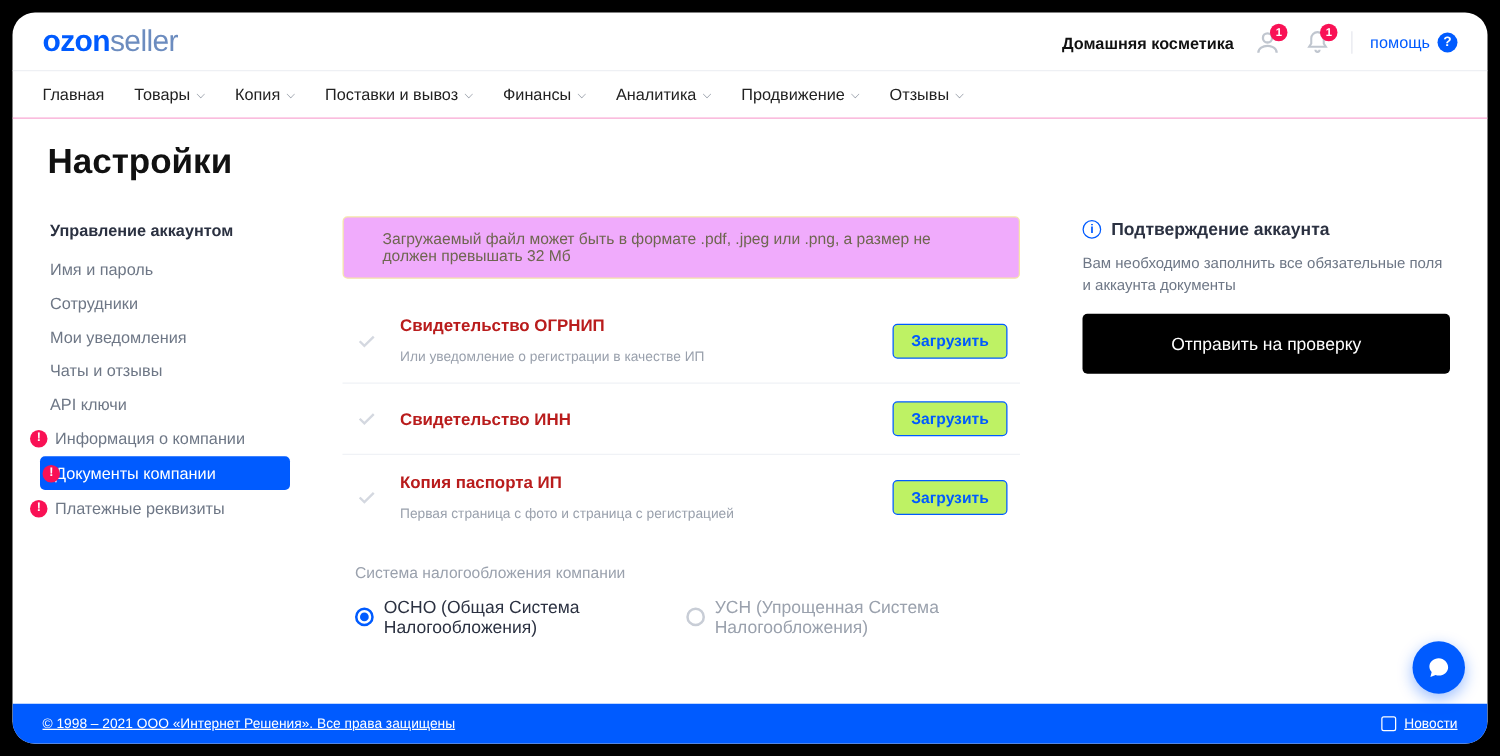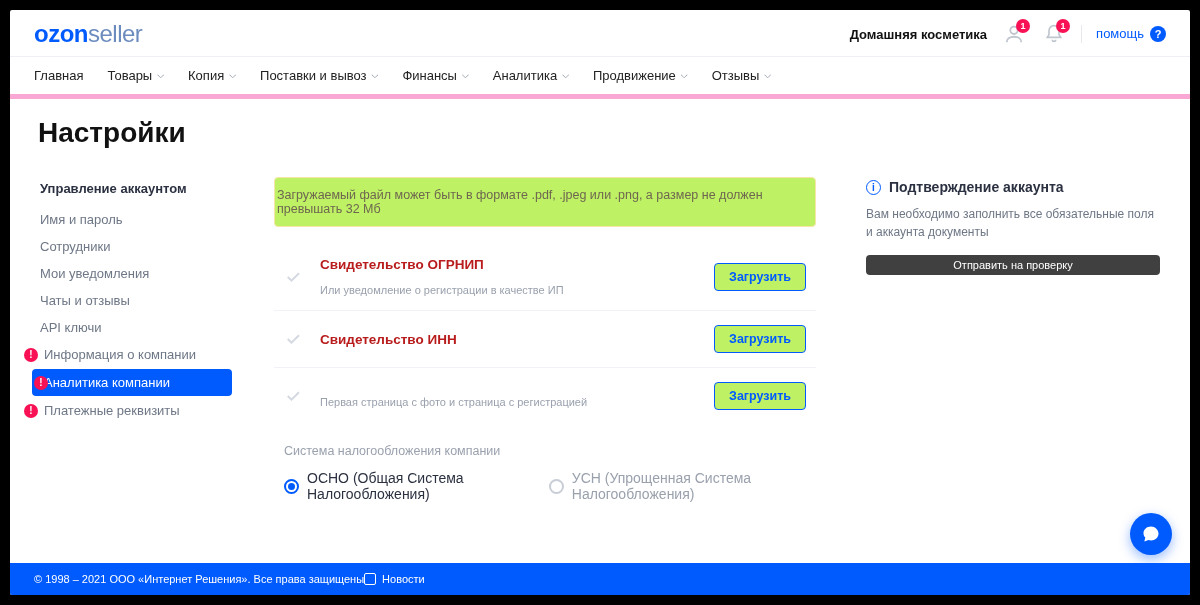--- a/index.html
+++ b/index.html
@@ -1,64 +1,64 @@
 <!DOCTYPE html>
 <html><head>
 <meta charset="utf-8">
 <style>
 * { margin: 0; padding: 0; box-sizing: border-box; }
 body { font-family: -apple-system, BlinkMacSystemFont, "Segoe UI", Arial, sans-serif; background: #000; padding: 10px; }
-.window { background: #fff; border-radius: 2px; overflow: hidden; max-width: 1180px; margin: 0 auto; height: 585px; display: flex; flex-direction: column; position: relative; }
+.window { background: #fff; border-radius: 18px; overflow: hidden; max-width: 1180px; margin: 0 auto; height: 585px; display: flex; flex-direction: column; position: relative; }
 .header { display: flex; align-items: center; justify-content: space-between; padding: 10px 24px 8px; }
 .logo { font-size: 24px; font-weight: 500; letter-spacing: -0.5px; }
 .logo-ozon { color: #005bff; font-weight: 700; }
 .logo-seller { color: #6c8cbf; font-weight: 400; }
 .header-right { display: flex; align-items: center; gap: 14px; }
 .company-name { font-size: 13px; color: #111; font-weight: 600; }
 .icon-btn { position: relative; width: 26px; height: 26px; display: flex; align-items: center; justify-content: center; cursor: pointer; }
 .icon-btn svg { stroke: #c0c6cf; fill: none; }
 .badge { position: absolute; top: -2px; right: -3px; background: #f91155; color: #fff; border-radius: 8px; min-width: 14px; height: 14px; font-size: 9px; font-weight: 700; display: flex; align-items: center; justify-content: center; padding: 0 3px; }
 .sep { width: 1px; height: 18px; background: #e6e8ee; }
 .help-link { color: #005bff; font-size: 13px; font-weight: 500; display: flex; align-items: flex-start; gap: 6px; cursor: pointer; }
 .help-q { width: 16px; height: 16px; border-radius: 50%; background: #005bff; color: #fff; font-size: 11px; font-weight: 700; display: flex; align-items: center; justify-content: center; }
-.nav { border-top: 1px solid #eef0f4; border-bottom: 5px solid #f9a8d4; padding: 0 24px; }
+.nav { border-top: 1px solid #eef0f4; border-bottom: 1px solid #f9a8d4; padding: 0 24px; }
 .nav-inner { display: flex; gap: 24px; }
 .nav-item { font-size: 13px; color: #222; padding: 11px 0; cursor: pointer; display: flex; align-items: center; gap: 5px; font-weight: 500; }
 .chev { font-size: 9px; color: #7a8290; }
 .page-title { font-size: 28px; color: #111; font-weight: 600; padding: 18px 28px 14px; }
 .content { display: flex; gap: 14px; padding: 0 12px; flex: 1; }
 .sidebar { width: 220px; background: #fff; border-radius: 6px; padding: 14px 0; }
 .sb-title { font-size: 13px; font-weight: 700; color: #2b3141; padding: 4px 18px 10px; }
 .sb-item { font-size: 13px; color: #6e7786; padding: 6px 18px; cursor: pointer; display: flex; align-items: center; gap: 8px; position: relative; }
 .sb-item.has-warn { padding-left: 22px; }
 .sb-item.active { background: #005bff; color: #fff; margin: 1px 10px; border-radius: 4px; padding-left: 12px; }
 .warn-dot { width: 14px; height: 14px; border-radius: 50%; background: #f91155; color: #fff; font-size: 10px; font-weight: 700; display: flex; align-items: center; justify-content: center; flex-shrink: 0; position: absolute; left: 2px; }
 .main { flex: 1; background: #fff; border-radius: 6px; padding: 14px 18px; }
-.alert { background: #bef264; border: 1px solid #f5e6a8; border-radius: 4px; padding: 10px 2px; font-size: 12.5px; color: #6e6650; margin-bottom: 16px; }
+.alert { background: #f0abfc; border: 1px solid #f5e6a8; border-radius: 4px; padding: 10px 31px; font-size: 12.5px; color: #6e6650; margin-bottom: 16px; }
 .doc-row { display: flex; align-items: center; padding: 14px 10px; border-bottom: 1px solid #f0f2f6; }
 .doc-row:last-of-type { border-bottom: none; }
 .check-ic { width: 18px; height: 18px; margin-right: 18px; flex-shrink: 0; }
 .doc-info { flex: 1; }
 .doc-title { font-size: 13.5px; font-weight: 600; color: #b91c1c; }
 .doc-sub { font-size: 11px; color: #9aa1ad; margin-top: 12px; }
 .upload-btn { border: 1px solid #005bff; color: #005bff; background: #bef264; font-size: 12.5px; padding: 6px 14px; border-radius: 4px; cursor: pointer; font-weight: 700; }
 .tax-label { font-size: 12.5px; color: #9aa1ad; margin: 20px 0 12px 10px; }
 .radio-row { display: flex; gap: 16px; padding-left: 10px; align-items: center; }
 .radio-opt { display: flex; align-items: center; gap: 8px; font-size: 14px; cursor: pointer; }
 .radio-c { width: 15px; height: 15px; border-radius: 50%; border: 2px solid #c8cdd6; display: flex; align-items: center; justify-content: center; flex-shrink: 0; }
 .radio-c.checked { border-color: #005bff; }
 .radio-c.checked::after { content: ""; width: 7px; height: 7px; border-radius: 50%; background: #005bff; }
 .opt-label { color: #2b3141; }
 .opt-label.muted { color: #9aa1ad; }
 .right-panel { width: 330px; background: #fff; border-radius: 6px; padding: 16px 18px; }
 .rp-title { font-size: 14px; font-weight: 700; color: #2b3141; display: flex; align-items: center; gap: 8px; margin-bottom: 10px; }
 .info-ic { width: 15px; height: 15px; border: 1.5px solid #005bff; color: #005bff; border-radius: 50%; font-size: 10px; font-weight: 700; display: flex; align-items: center; justify-content: center; flex-shrink: 0; }
 .rp-text { font-size: 12px; color: #6e7786; line-height: 1.5; margin-bottom: 14px; }
-.submit-btn { width: 100%; background: #404040; color: #fff; border: none; border-radius: 4px; padding: 4px; font-size: 11px; font-weight: 500; cursor: pointer; }
-.footer { background: #005bff; color: #fff; display: flex; align-items: center; padding: 10px 24px; font-size: 11px; margin-top: auto; }
+.submit-btn { width: 100%; background: #000000; color: #fff; border: none; border-radius: 4px; padding: 16px; font-size: 14px; font-weight: 500; cursor: pointer; }
+.footer { background: #005bff; color: #fff; display: flex; justify-content: space-between; align-items: center; padding: 10px 24px; font-size: 11px; margin-top: auto; text-decoration: underline; }
 .footer-right { display: flex; align-items: center; gap: 6px; }
 .news-ic { width: 12px; height: 12px; border: 1.5px solid #fff; border-radius: 2px; }
 .chat-fab { position: absolute; right: 18px; bottom: 40px; width: 42px; height: 42px; border-radius: 50%; background: #005bff; display: flex; align-items: center; justify-content: center; cursor: pointer; box-shadow: 0 4px 12px rgba(0,91,255,0.4); }
 </style>
 </head>
 <body>
 
 <div class="window">
   <div class="header">
     <div class="logo">
@@ -144,21 +144,21 @@
           </div>
           <div class="sb-item">
             <span>API ключи</span>
           </div>
           <div class="sb-item has-warn">
             <span class="warn-dot">!</span>
             <span>Информация о компании</span>
           </div>
           <div class="sb-item active has-warn">
             <span class="warn-dot">!</span>
-            <span>Аналитика компании</span>
+            <span>Документы компании</span>
           </div>
           <div class="sb-item has-warn">
             <span class="warn-dot">!</span>
             <span>Платежные реквизиты</span>
           </div>
         </div>
     </div>
 
     <div class="main">
       <div class="alert">Загружаемый файл может быть в формате .pdf, .jpeg или .png, а размер не должен превышать 32 Мб</div>
@@ -180,20 +180,21 @@
             <div class="doc-info">
               <div class="doc-title">Свидетельство ИНН</div>
             </div>
             <button class="upload-btn">Загрузить</button>
           </div>
           <div class="doc-row">
             <svg class="check-ic" viewBox="0 0 24 24" fill="none" stroke="#d4d8e0" stroke-width="2.5">
               <path d="M5 12l5 5L20 7"></path>
             </svg>
             <div class="doc-info">
+              <div class="doc-title">Копия паспорта ИП</div>
               <div class="doc-sub">Первая страница с фото и страница с регистрацией</div>
             </div>
             <button class="upload-btn">Загрузить</button>
           </div>
         </div>
       <div class="tax-label">Система налогообложения компании</div>
       <div class="radio-row" id="tax-row">
           <div class="radio-opt">
             <span class="radio-c checked"></span>
             <span class="opt-label">ОСНО (Общая Система Налогообложения)</span>

